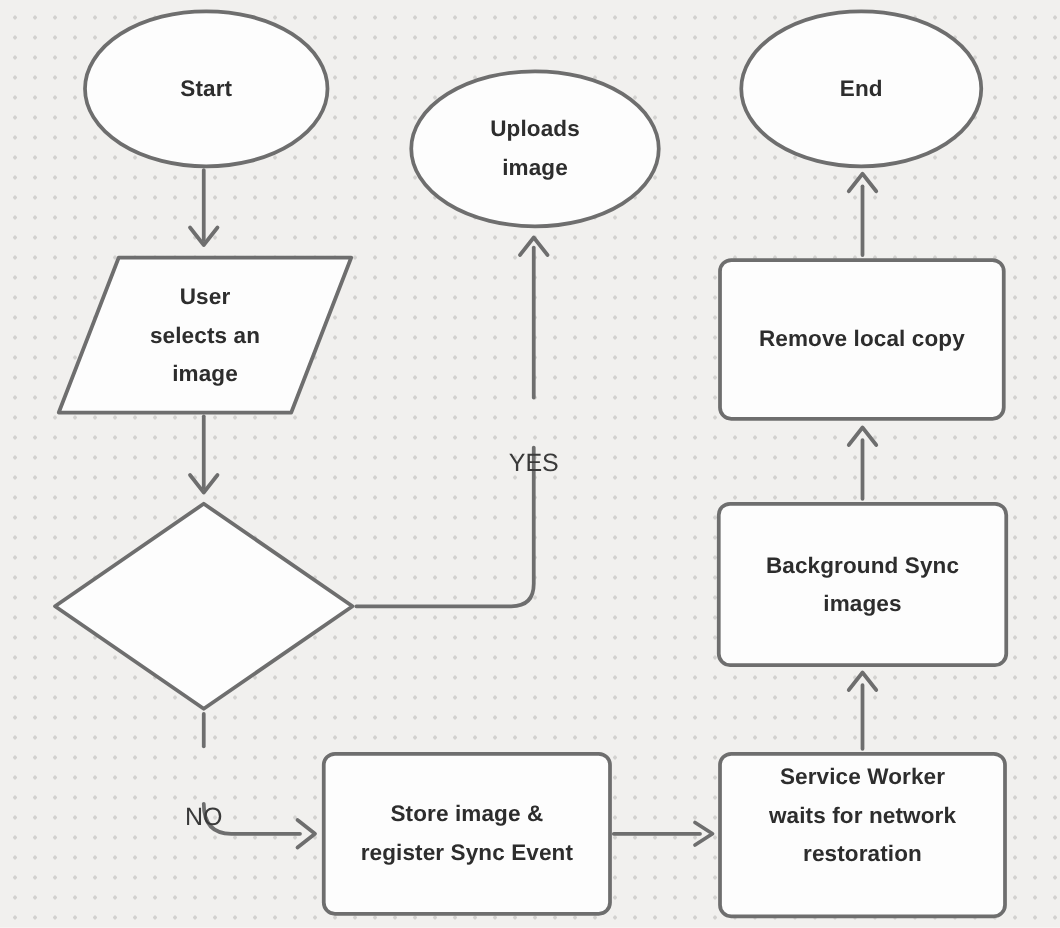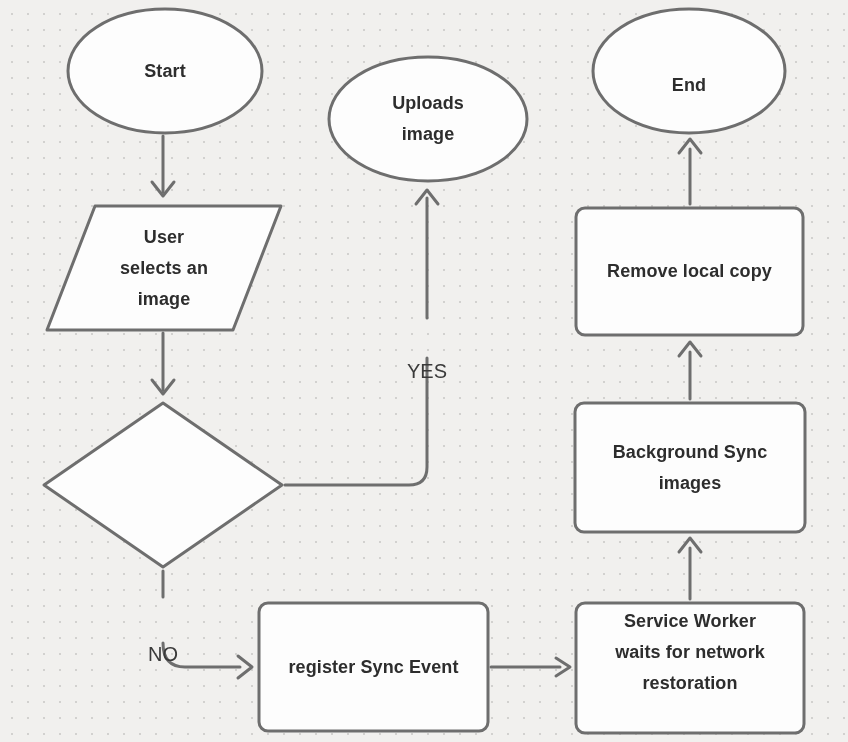--- a/index.html
+++ b/index.html
@@ -118,39 +118,40 @@
     <div>image</div>
   </div>
 
 
   <div class="node-label" style="left:329px; top:57px; width:198px; height:124px;">
     <div>Uploads</div>
     <div>image</div>
   </div>
 
   <div class="node-label" style="left:259px; top:603px; width:229px; height:128px;">
+    <div>Store image &amp;</div>
     <div>register Sync Event</div>
   </div>
 
   <div class="node-label" style="left:576px; top:603px; width:228px; height:98px;">
     <div>Service Worker</div>
     <div>waits for network</div>
     <div>restoration</div>
   </div>
 
   <div class="node-label" style="left:575px; top:403px; width:230px; height:129px;">
     <div>Background Sync</div>
     <div>images</div>
   </div>
 
   <div class="node-label" style="left:576px; top:208px; width:227px; height:127px;">
     <div>Remove local copy</div>
   </div>
 
-  <div class="node-label" style="left:593px; top:23px; width:192px; height:124px;">
+  <div class="node-label" style="left:593px; top:9px; width:192px; height:124px;">
     <div>End</div>
   </div>
 
   <div class="edge-label" style="left:397px; top:325px; width:60px; height:28px;">YES</div>
 
   <div class="edge-label" style="left:133px; top:608px; width:60px; height:28px;">NO</div>
 
 </div>
 
 </body></html>

